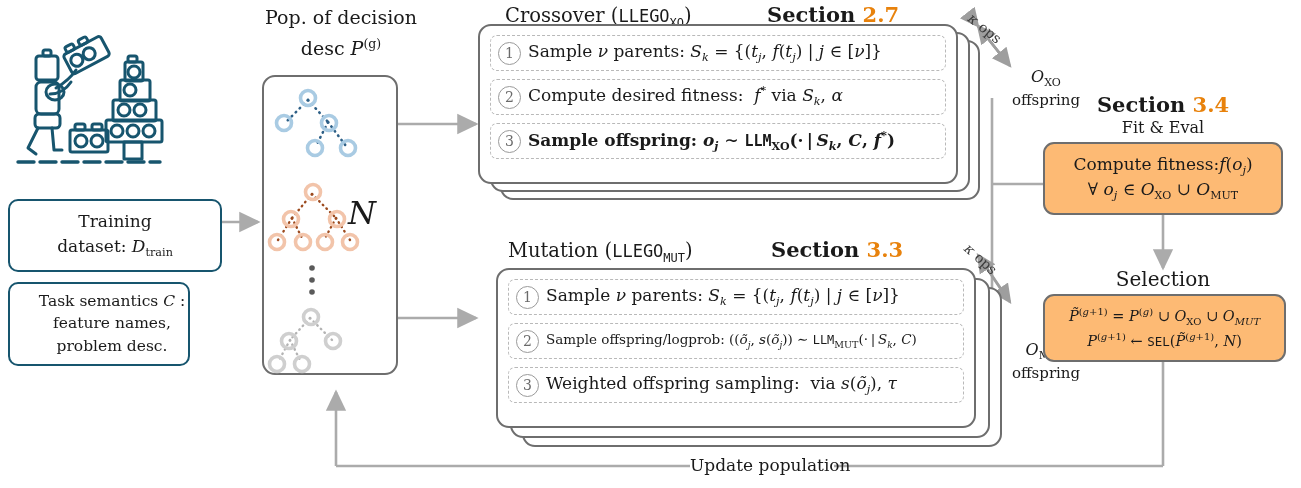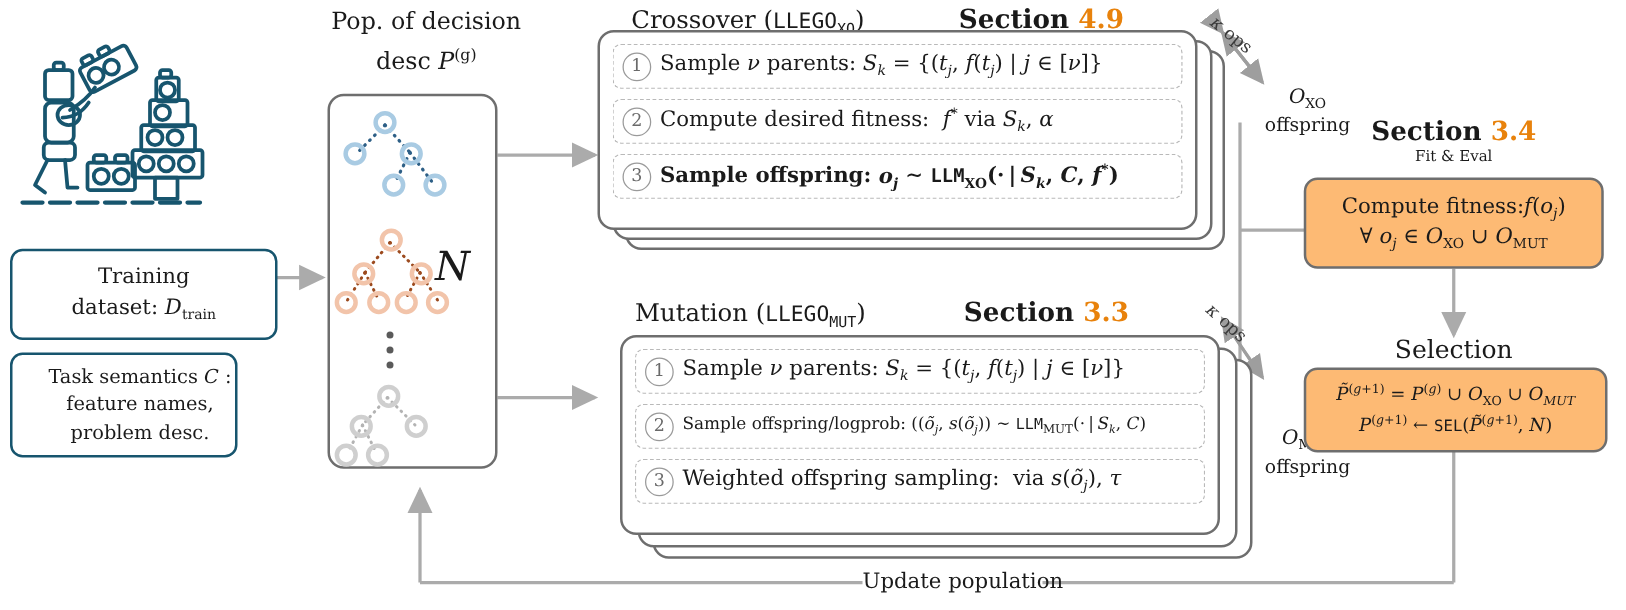--- a/index.html
+++ b/index.html
@@ -245,21 +245,21 @@
     </g>
   </svg>
 
   <div class="abs txt it" style="left:348px;top:193px;font-size:32px;font-family:'DejaVu Serif','Liberation Serif',serif;">N</div>
 
   <div class="abs txt" style="left:505px;top:4px;font-size:19.5px;">
     <span>Crossover (</span><span class="mono" style="font-size:17px;">LLEGO</span><sub class="mono" style="font-size:12px;">XO</sub><span>)</span>
   </div>
   <div class="abs txt" style="left:767px;top:2px;font-size:21px;font-weight:bold;">
     <span>Section</span>
-    <span class="orange">4.9</span>
+    <span class="orange">2.7</span>
   </div>
 
   <div class="abs txt" style="left:975px;top:10px;font-size:14px;color:#3a3a3a;transform:rotate(39deg);transform-origin:left top;">
     <span class="it">κ</span><span> ops</span>
   </div>
 
   <div class="abs stack-shadow" style="left:500px;top:40px;width:480px;height:160px;"></div>
   <div class="abs stack-shadow" style="left:490px;top:32px;width:480px;height:160px;"></div>
   <div class="abs gray-box" style="left:478px;top:24px;width:480px;height:160px;">
     <div class="step" style="margin:9px 10px 0 10px;height:36px;">
@@ -310,21 +310,21 @@
   </div>
   <div class="abs txt ctr" style="left:1000px;top:340px;width:92px;font-size:16px;">
     <div><span class="cal">O</span><sub style="font-size:11px;">MUT</sub></div>
     <div style="margin-top:1px;font-size:15px;">offspring</div>
   </div>
 
   <div class="abs txt ctr" style="left:1083px;top:92px;width:160px;font-size:21px;font-weight:bold;">
     <span>Section</span>
     <span class="orange">3.4</span>
   </div>
-  <div class="abs txt ctr" style="left:1083px;top:118px;width:160px;font-size:12px;font-weight:normal;">Fit &amp; Eval</div>
+  <div class="abs txt ctr" style="left:1083px;top:118px;width:160px;font-size:16px;font-weight:normal;">Fit &amp; Eval</div>
 
   <div class="abs gray-box-thin" style="left:1043px;top:142px;width:240px;height:73px;">
     <div class="txt" style="font-size:17px;">
       <span>Compute fitness:</span><span class="it">f</span>(<span class="it">o<sub>j</sub></span>)
     </div>
     <div class="txt" style="font-size:17px;margin-top:1px;">
       ∀ <span class="it">o<sub>j</sub></span> ∈ <span class="cal">O</span><sub style="font-size:11px;">XO</sub> ∪ <span class="cal">O</span><sub style="font-size:11px;">MUT</sub>
     </div>
   </div>
 

